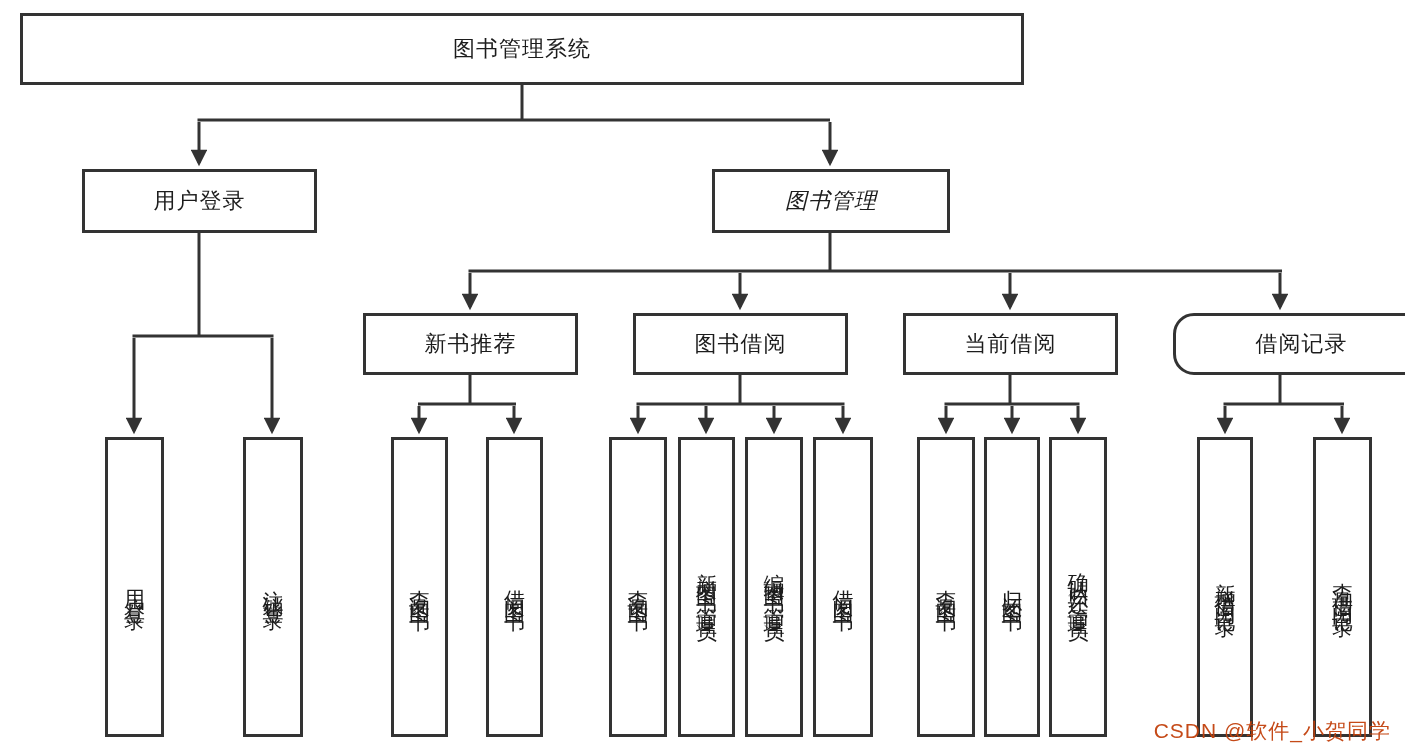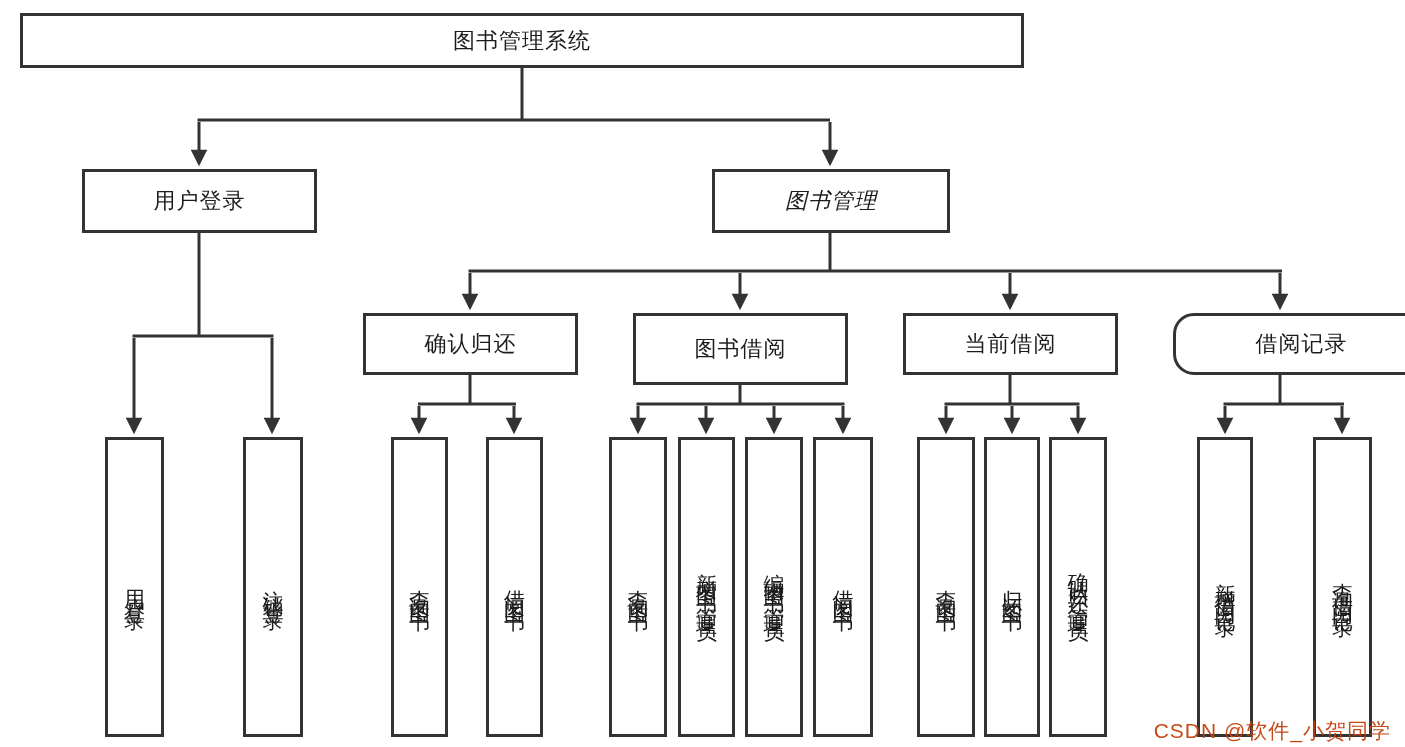--- a/index.html
+++ b/index.html
@@ -99,27 +99,27 @@
       <path d="M1012,406 V431" marker-end="url(#ah)"></path>
       <path d="M1078,406 V431" marker-end="url(#ah)"></path>
 
       <path d="M1280,375 V404"></path>
       <path d="M1223.5,404 H1344"></path>
       <path d="M1225,406 V431" marker-end="url(#ah)"></path>
       <path d="M1342,406 V431" marker-end="url(#ah)"></path>
     </g>
   </svg>
 
-  <div class="node" style="left:20px; top:13px; width:1004px; height:55px;">图书管理系统</div>
+  <div class="node" style="left:20px; top:13px; width:1004px; height:72px;">图书管理系统</div>
 
   <div class="node" style="left:82px; top:169px; width:235px; height:64px;">用户登录</div>
   <div class="node" style="left:712px; top:169px; width:238px; height:64px;font-style:italic;">图书管理</div>
 
-  <div class="node" style="left:363px; top:313px; width:215px; height:62px;">确认归还</div>
-  <div class="node" style="left:633px; top:313px; width:215px; height:72px;">图书借阅</div>
+  <div class="node" style="left:363px; top:313px; width:215px; height:62px;">新书推荐</div>
+  <div class="node" style="left:633px; top:313px; width:215px; height:62px;">图书借阅</div>
   <div class="node" style="left:903px; top:313px; width:215px; height:62px;">当前借阅</div>
   <div class="node" style="left:1173px; top:313px; width:257px; height:62px;border-radius:21px;">借阅记录</div>
 
   <div class="vnode" style="left:105px; top:437px; width:59px; height:300px;">
     <span class="vtext">用户登录</span>
   </div>
   <div class="vnode" style="left:243px; top:437px; width:60px; height:300px;">
     <span class="vtext">注销登录</span>
   </div>
 

